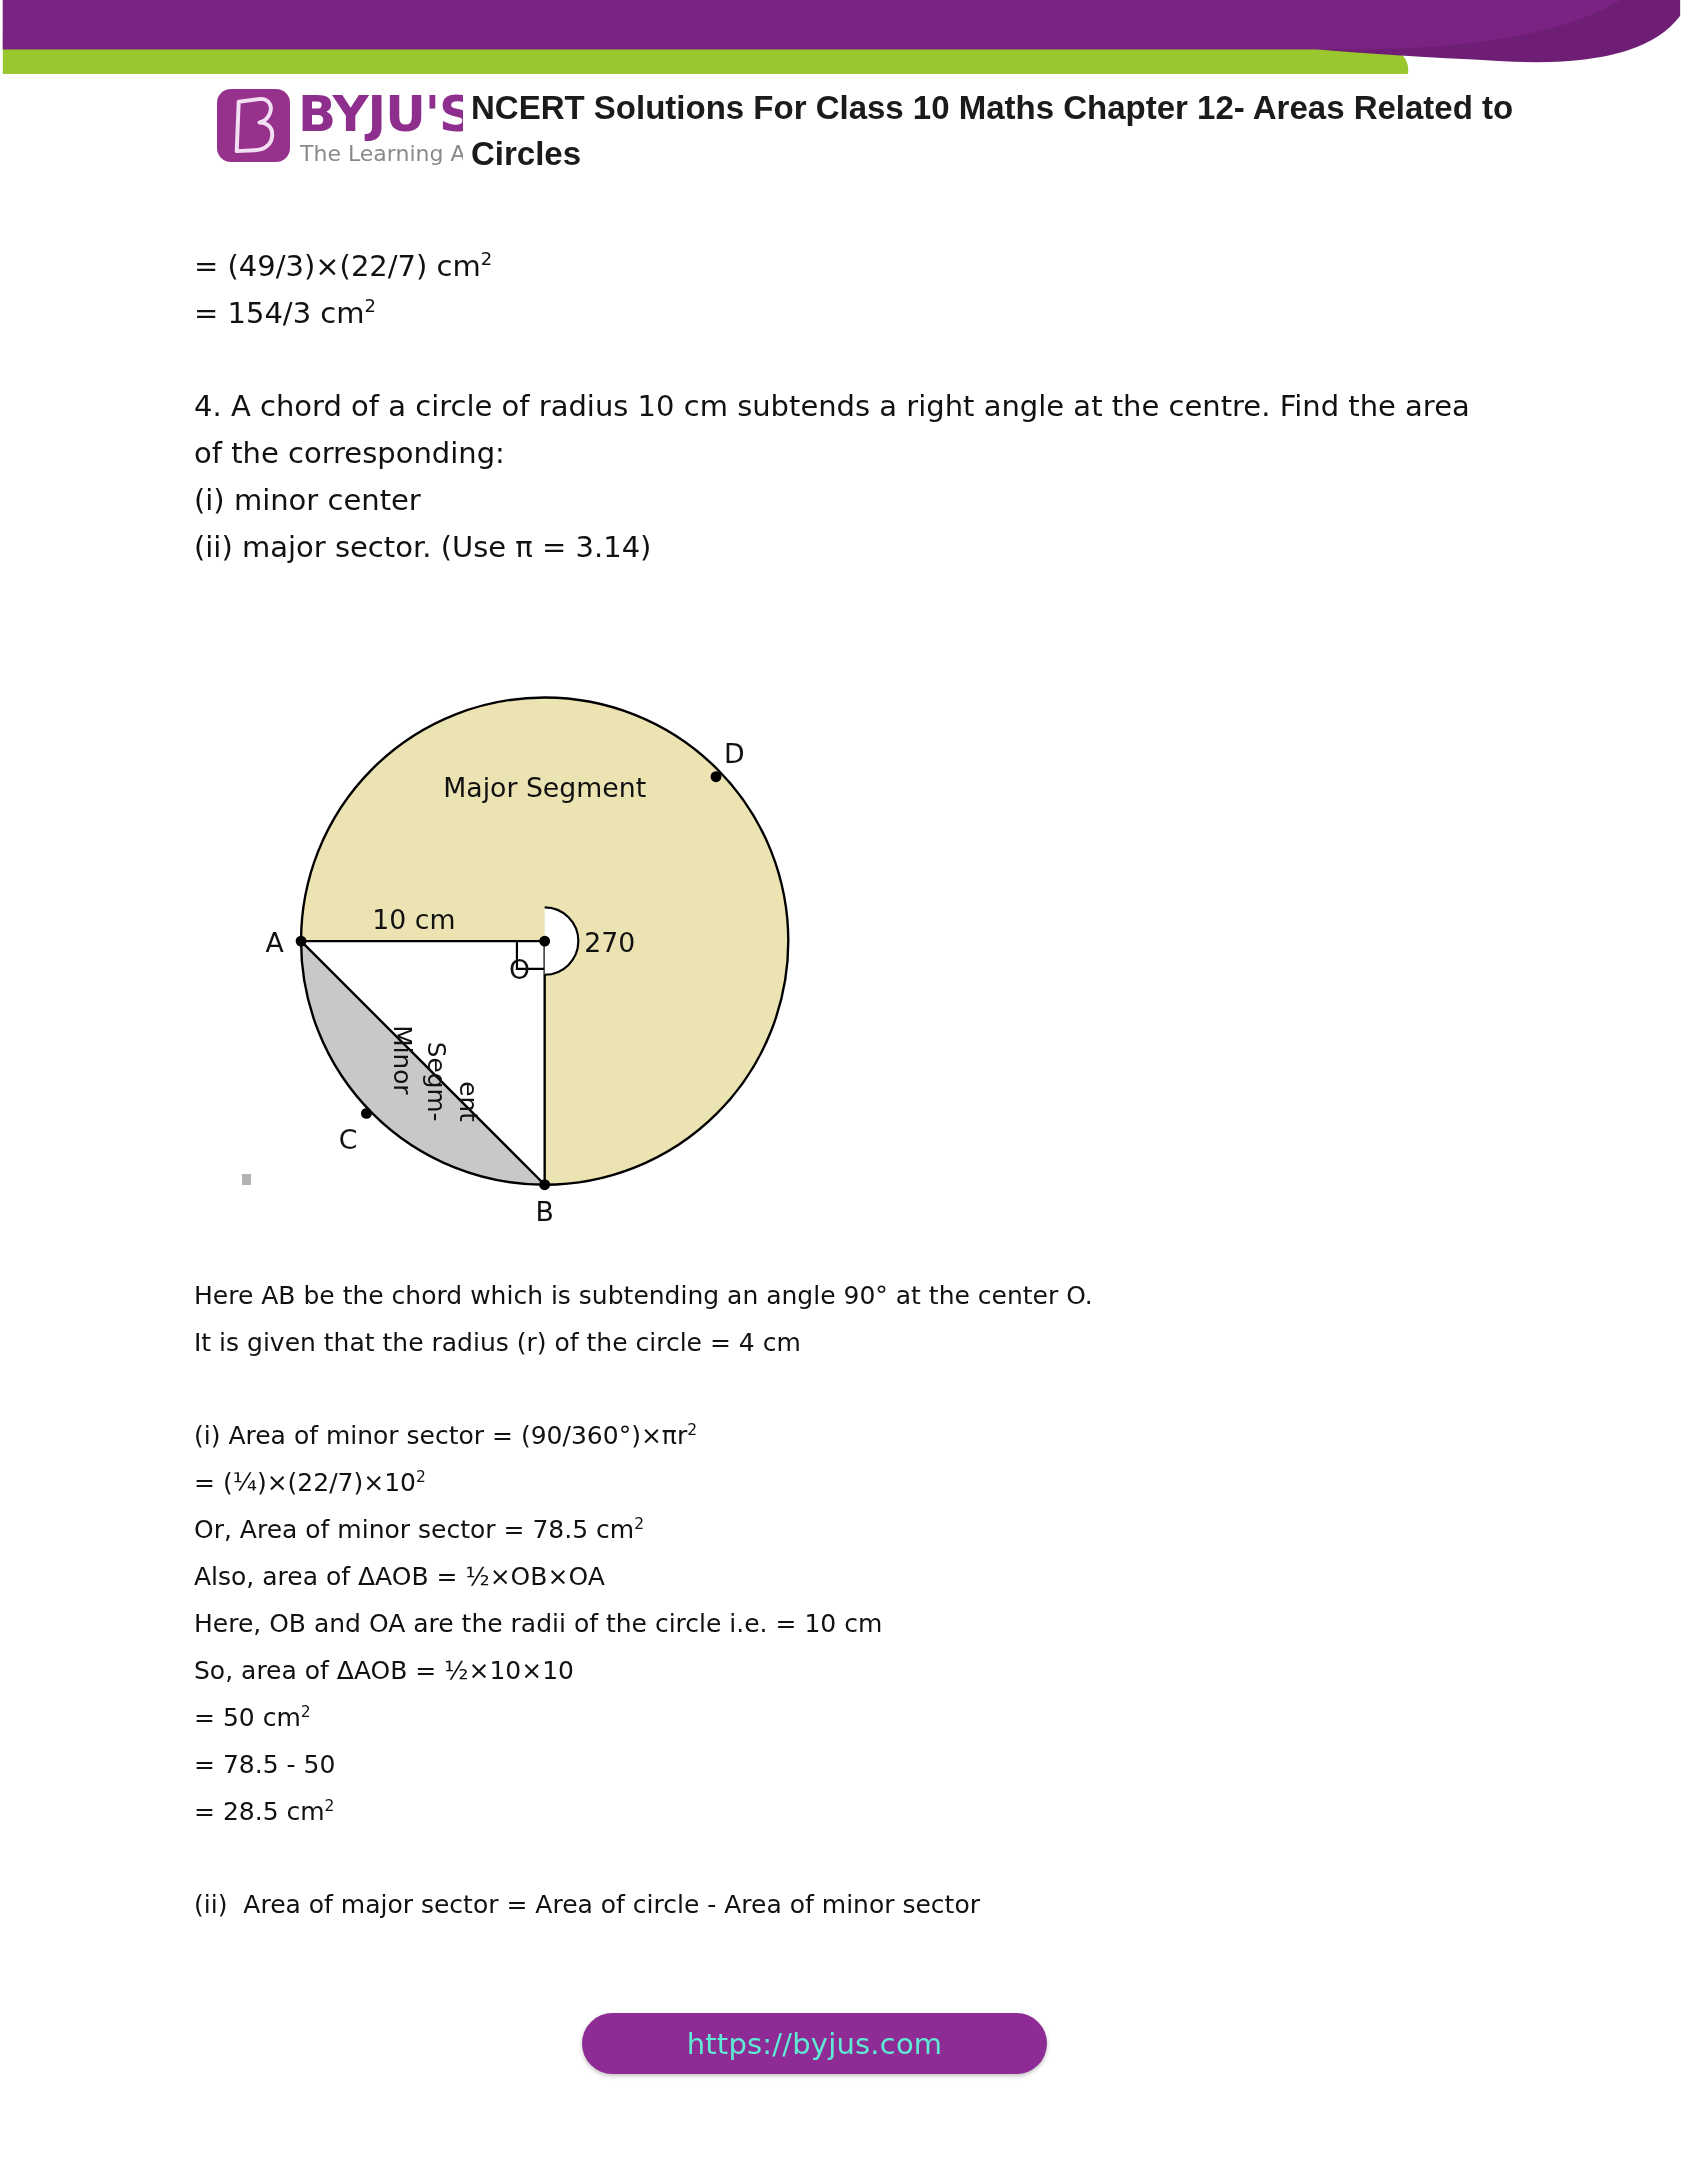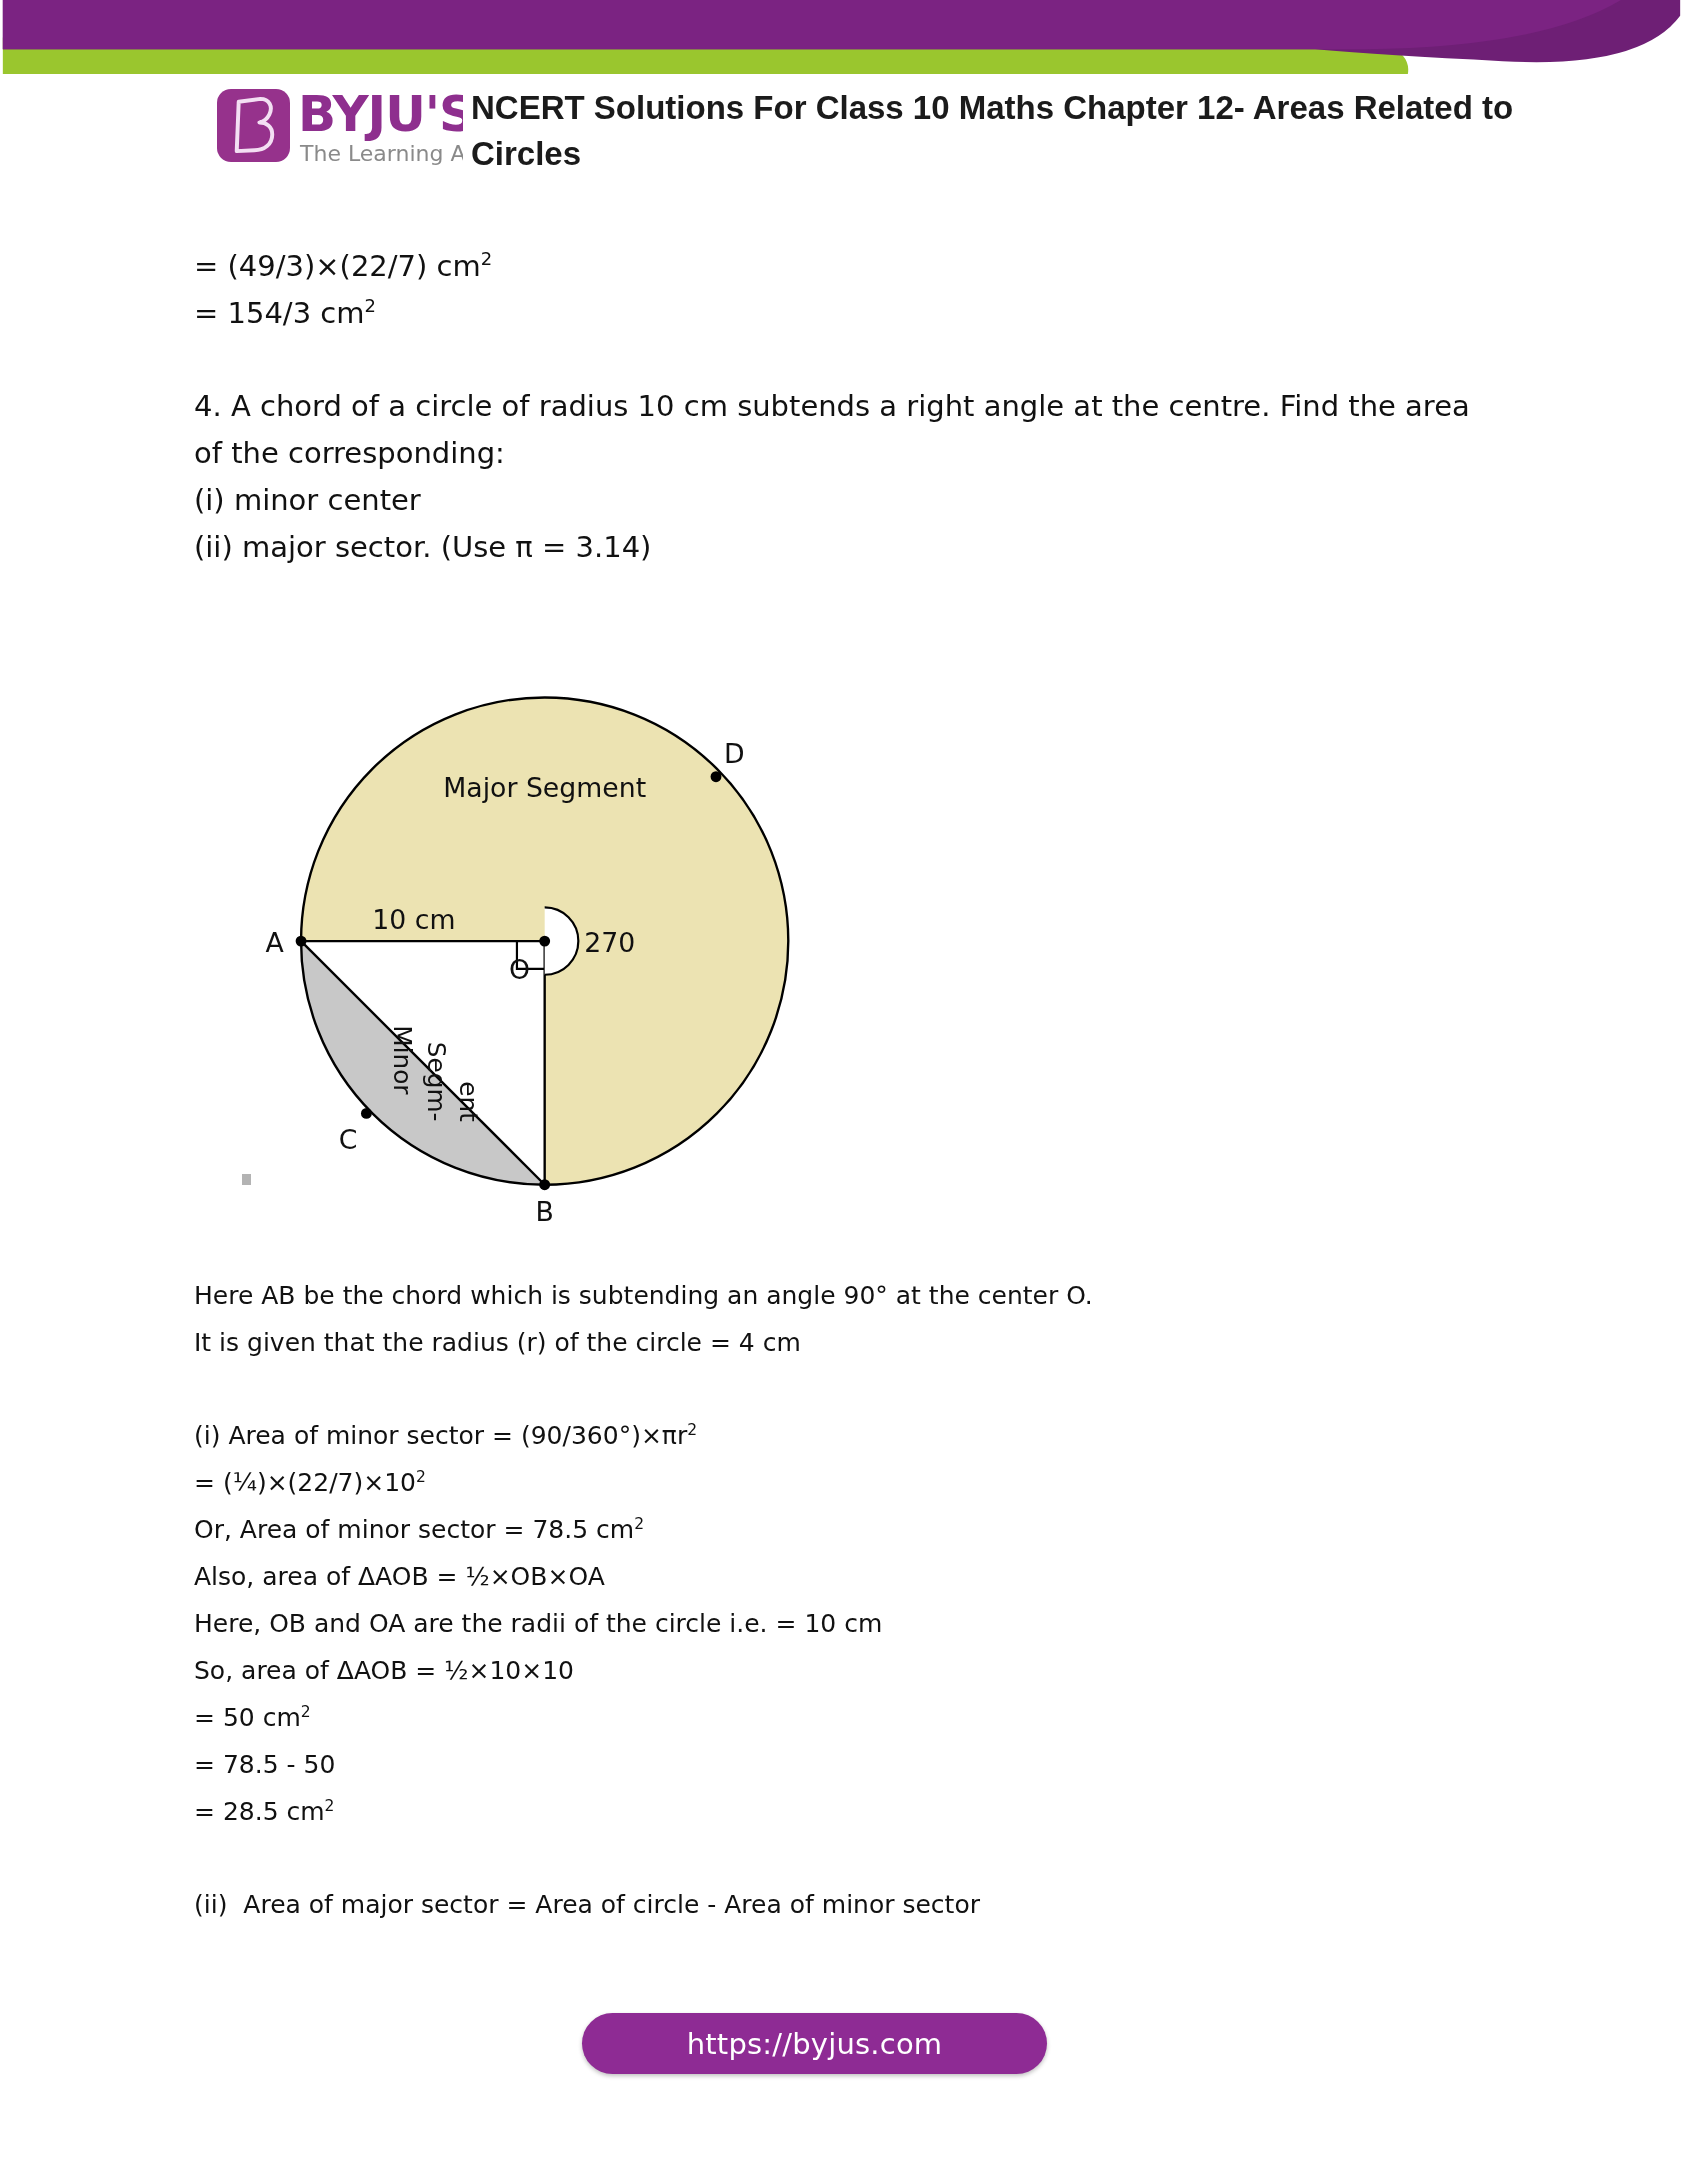--- a/index.html
+++ b/index.html
@@ -136,21 +136,21 @@
     background: #8e2b94;
     border-radius: 34px;
     display: flex;
     align-items: center;
     justify-content: center;
     box-shadow: 0 2px 4px rgba(0,0,0,0.25);
   }
   #footer-link {
     font-family: "DejaVu Sans", sans-serif;
     font-size: 29px;
-    color: #ffffff;
+    color: #5eead4;
     letter-spacing: 0.2px;
   }
 </style>
 </head>
 <body>
 
 <div id="top-banner">
   <svg width="1683" height="74" viewBox="0 0 1700 75" xmlns="http://www.w3.org/2000/svg">
 
     <path d="M0,38 L1345,38 Q1430,40 1424,75 L0,75 Z" fill="#9ac62e"></path>

